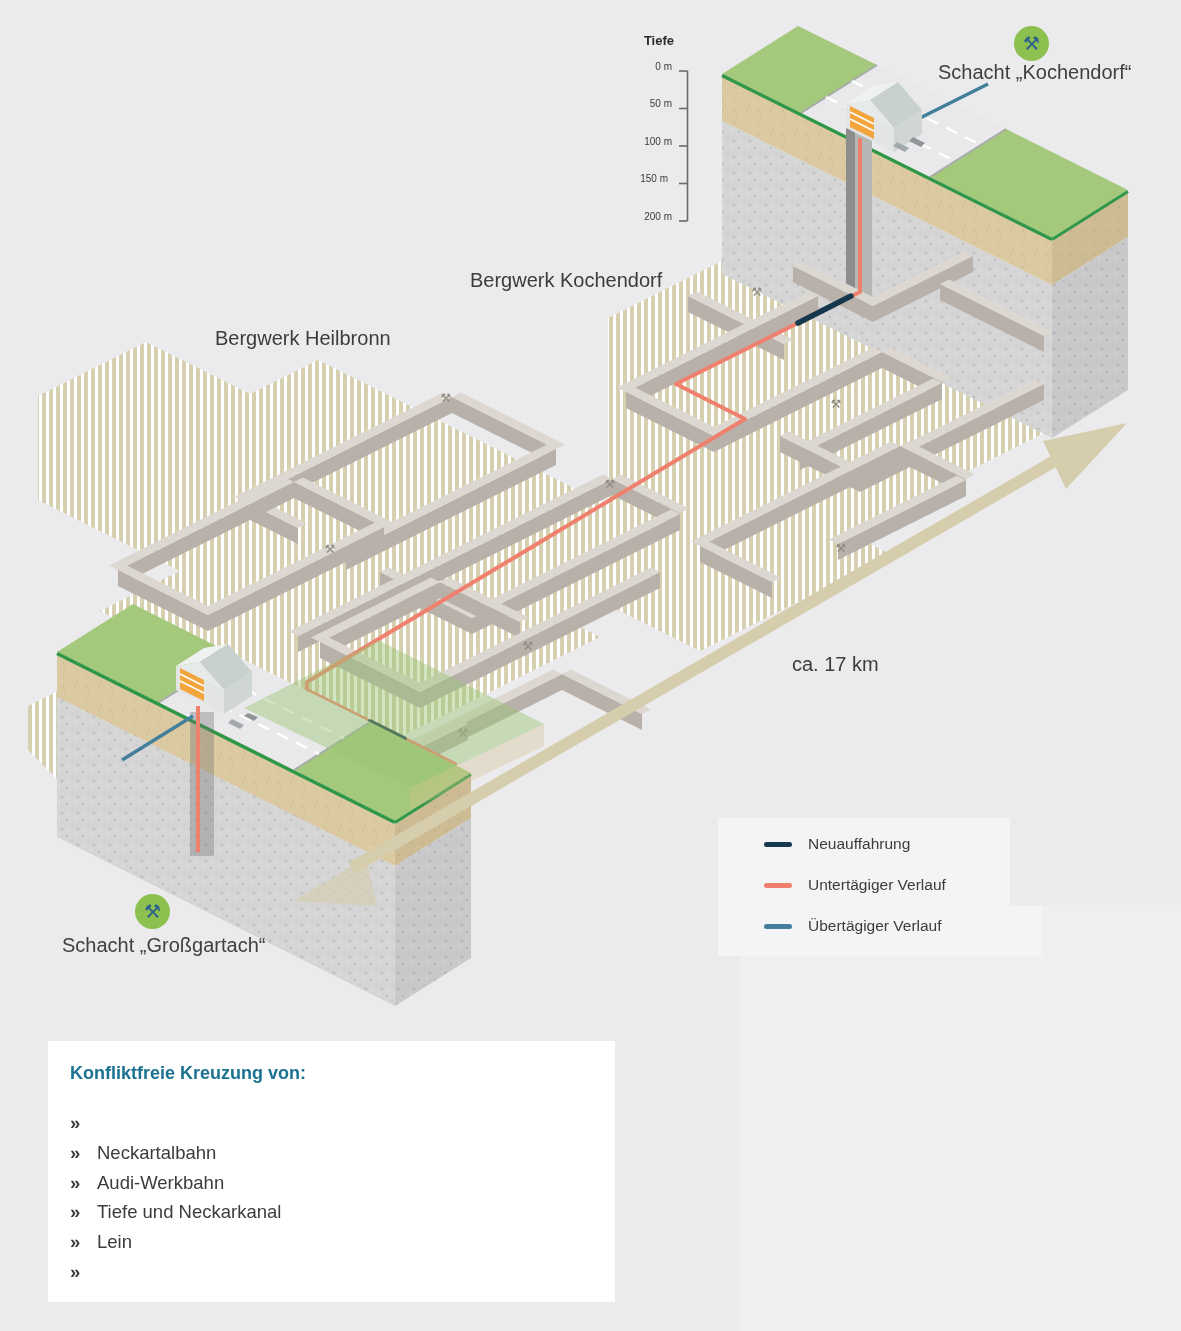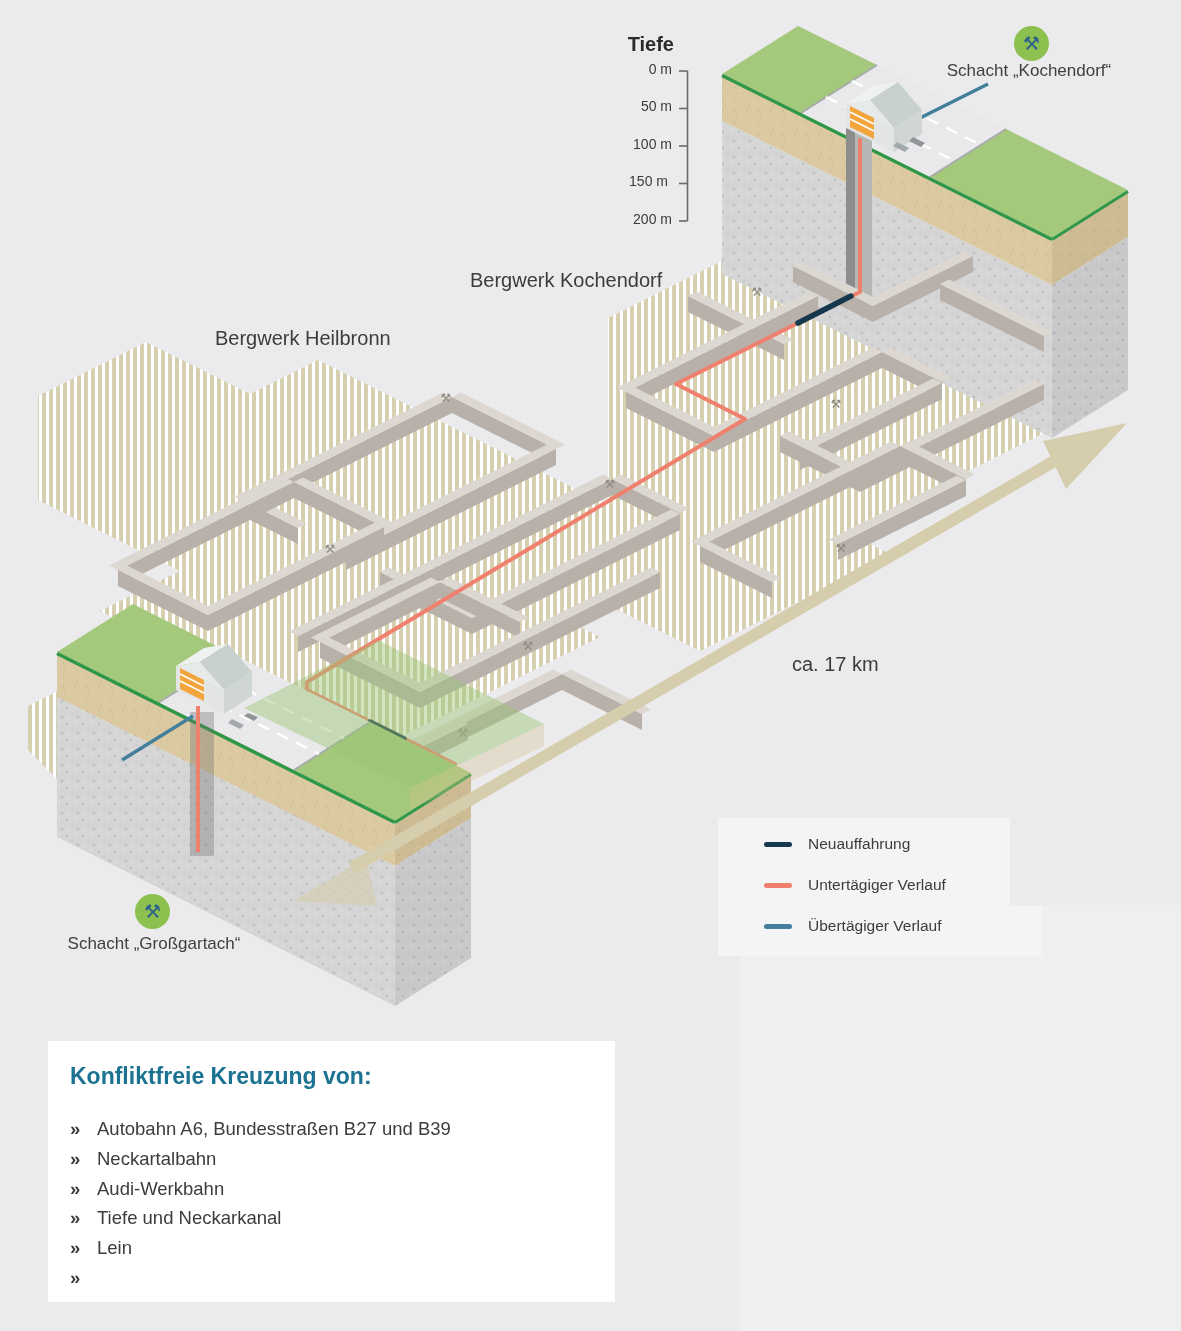--- a/index.html
+++ b/index.html
@@ -1,33 +1,33 @@
 <!DOCTYPE html>
 <html><head>
 <meta charset="utf-8">
 <style>
   html,body{margin:0;padding:0;background:#ebebed;}
   .stage{position:relative;width:1181px;height:1331px;background:#ebebed;
          font-family:"Liberation Sans",sans-serif;overflow:hidden;}
   svg{position:absolute;left:0;top:0;}
   .txt{position:absolute;color:#3c3c3c;font-size:20px;white-space:nowrap;}
-  .tiefe{font-weight:bold;font-size:20px;color:#2b2b2b;text-align:right;width:100px;}
-  .tick{font-size:14px;color:#3b3b3b;text-align:right;width:100px;}
-  .shaft-label{font-size:17px;color:#3f3f3f;text-align:center;}
+  .tiefe{font-weight:bold;font-size:13px;color:#2b2b2b;text-align:right;width:100px;}
+  .tick{font-size:10px;color:#3b3b3b;text-align:right;width:100px;}
+  .shaft-label{font-size:20px;color:#3f3f3f;text-align:center;}
   .shaft-icon{position:absolute;width:35px;height:35px;border-radius:50%;
       display:flex;align-items:center;justify-content:center;
       font-family:"DejaVu Sans",sans-serif;font-size:19px;line-height:1;}
   .legend-panel{position:absolute;background:#f4f4f6;}
   .lp1{left:718px;top:818px;width:292px;height:96px;}
   .lp2{left:718px;top:906px;width:324px;height:50px;}
   .legend-row{position:absolute;display:flex;align-items:center;height:20px;justify-content:flex-end;}
   .legend-swatch{width:28px;height:5px;border-radius:2.5px;margin-right:16px;flex:none;}
   .legend-label{font-size:15.5px;color:#3c3c3c;white-space:nowrap;}
   .infobox{position:absolute;left:48px;top:1041px;width:567px;height:261px;background:#ffffff;}
-  .infobox h2{margin:22px 0 0 22px;font-size:23px;color:#1b7291;font-weight:bold;}
+  .infobox h2{margin:22px 0 0 22px;font-size:18px;color:#1b7291;font-weight:bold;}
   .infobox ul{list-style:none;margin:24px 0 0 0;padding:0 0 0 22px;}
   .infobox li{font-size:18.5px;color:#3c3c3c;line-height:29.8px;display:flex;}
   .infobox li .bullet{width:27px;flex:none;font-weight:bold;}
 </style>
 </head>
 <body>
 
 <div class="stage">
 
 <svg id="scene" width="1181" height="1331" viewBox="0 0 1181 1331">
@@ -292,21 +292,20 @@
 <div class="legend-row" style="left:764px;top:916px;">
   <div class="legend-swatch" style="background: rgb(68, 128, 156);"></div>
   <span class="legend-label">Übertägiger Verlauf</span>
 </div>
 
 <div class="infobox">
   <h2>Konfliktfreie Kreuzung von:</h2>
   <ul>
     <li>
           <span class="bullet">»</span>
-          <span>Autobahn A6, Bundesstraßen B27 und B39</span>
         </li>
     <li>
           <span class="bullet">»</span>
           <span>Neckartalbahn</span>
         </li>
     <li>
           <span class="bullet">»</span>
           <span>Audi-Werkbahn</span>
         </li>
     <li>

